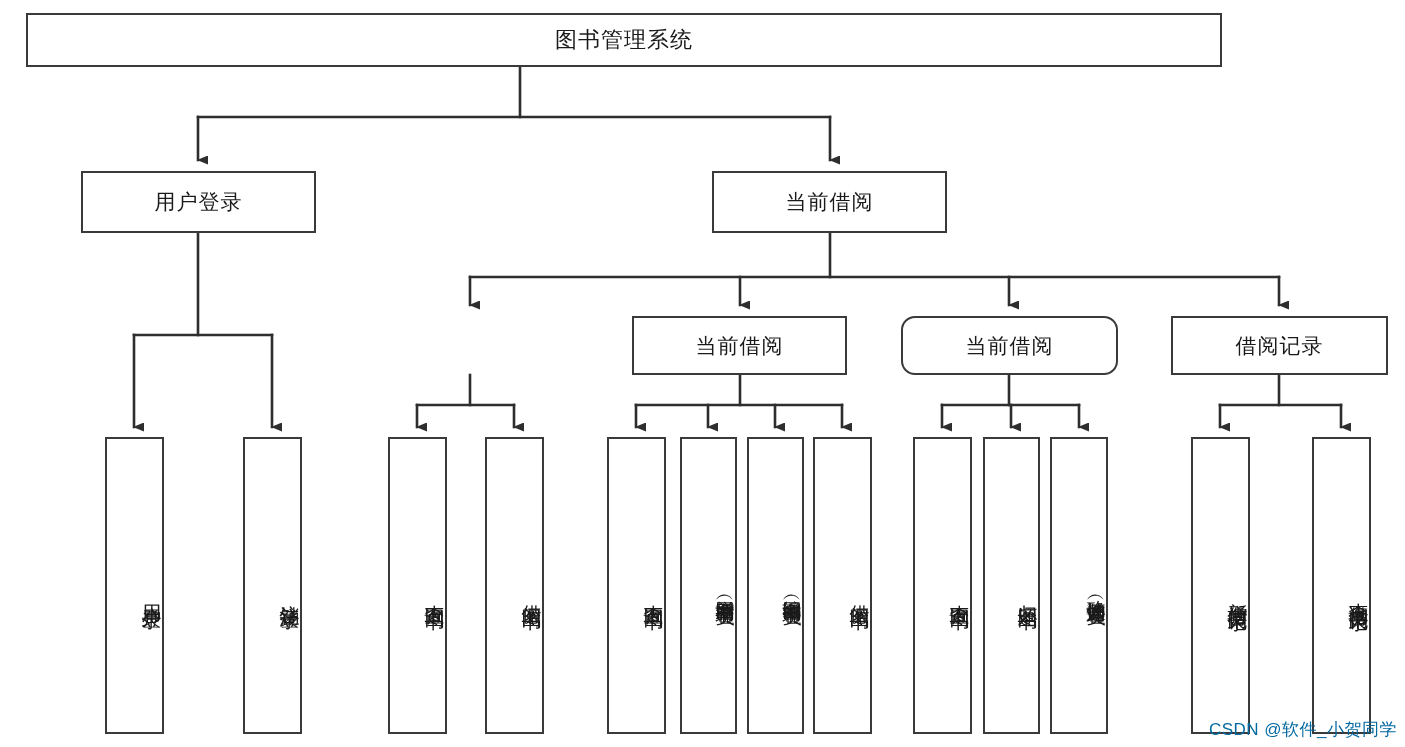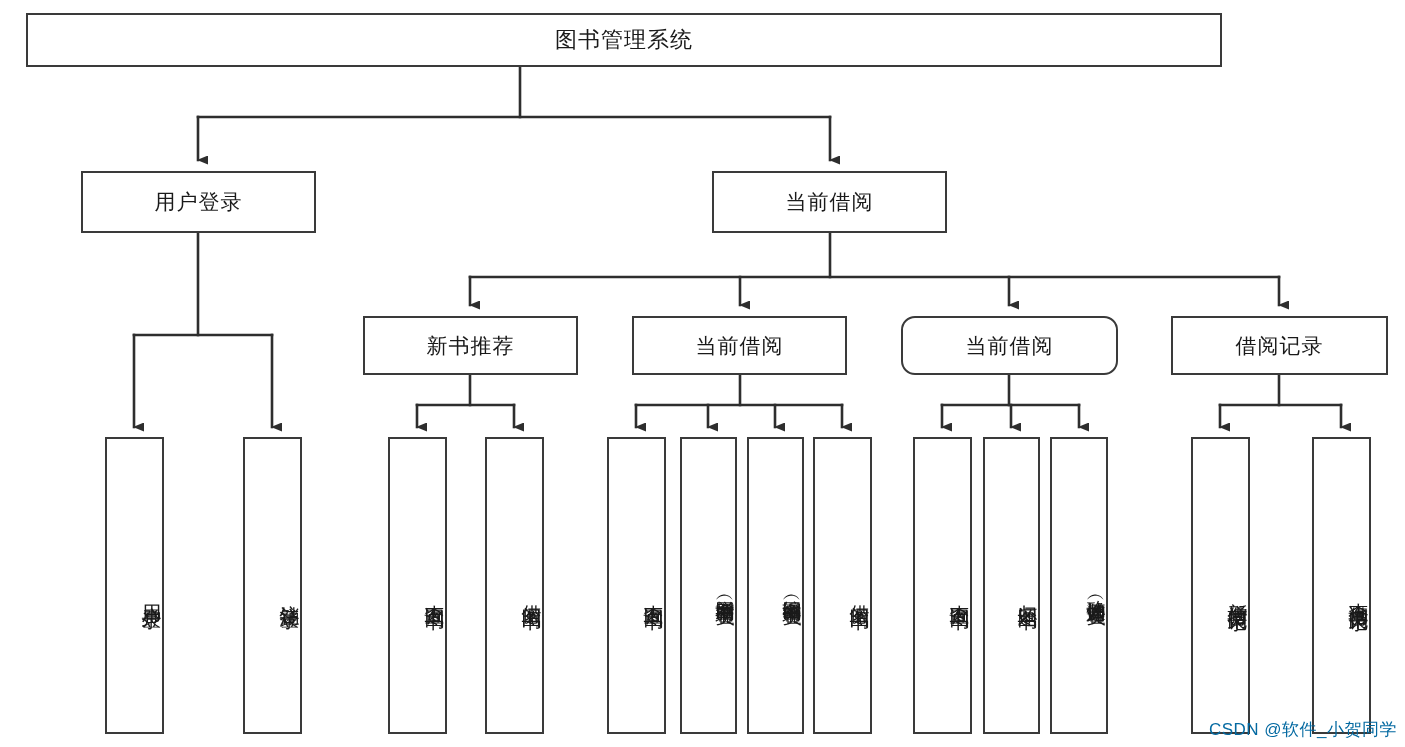--- a/index.html
+++ b/index.html
@@ -130,23 +130,20 @@
     <span class="label">图书管理系统</span>
   </div>
 
   <div class="node horiz" style="left:81px; top:171px; width:235px; height:62px;">
     <span class="label">用户登录</span>
   </div>
   <div class="node horiz" style="left:712px; top:171px; width:235px; height:62px;">
     <span class="label">当前借阅</span>
   </div>
 
-  <div class="node horiz" style="left:363px; top:316px; width:215px; height:59px;">
-    <span class="label">新书推荐</span>
-  </div>
   <div class="node horiz" style="left:632px; top:316px; width:215px; height:59px;">
     <span class="label">当前借阅</span>
   </div>
   <div class="node horiz" style="left:901px; top:316px; width:217px; height:59px;border-radius:14px;">
     <span class="label">当前借阅</span>
   </div>
   <div class="node horiz" style="left:1171px; top:316px; width:217px; height:59px;">
     <span class="label">借阅记录</span>
   </div>
 

